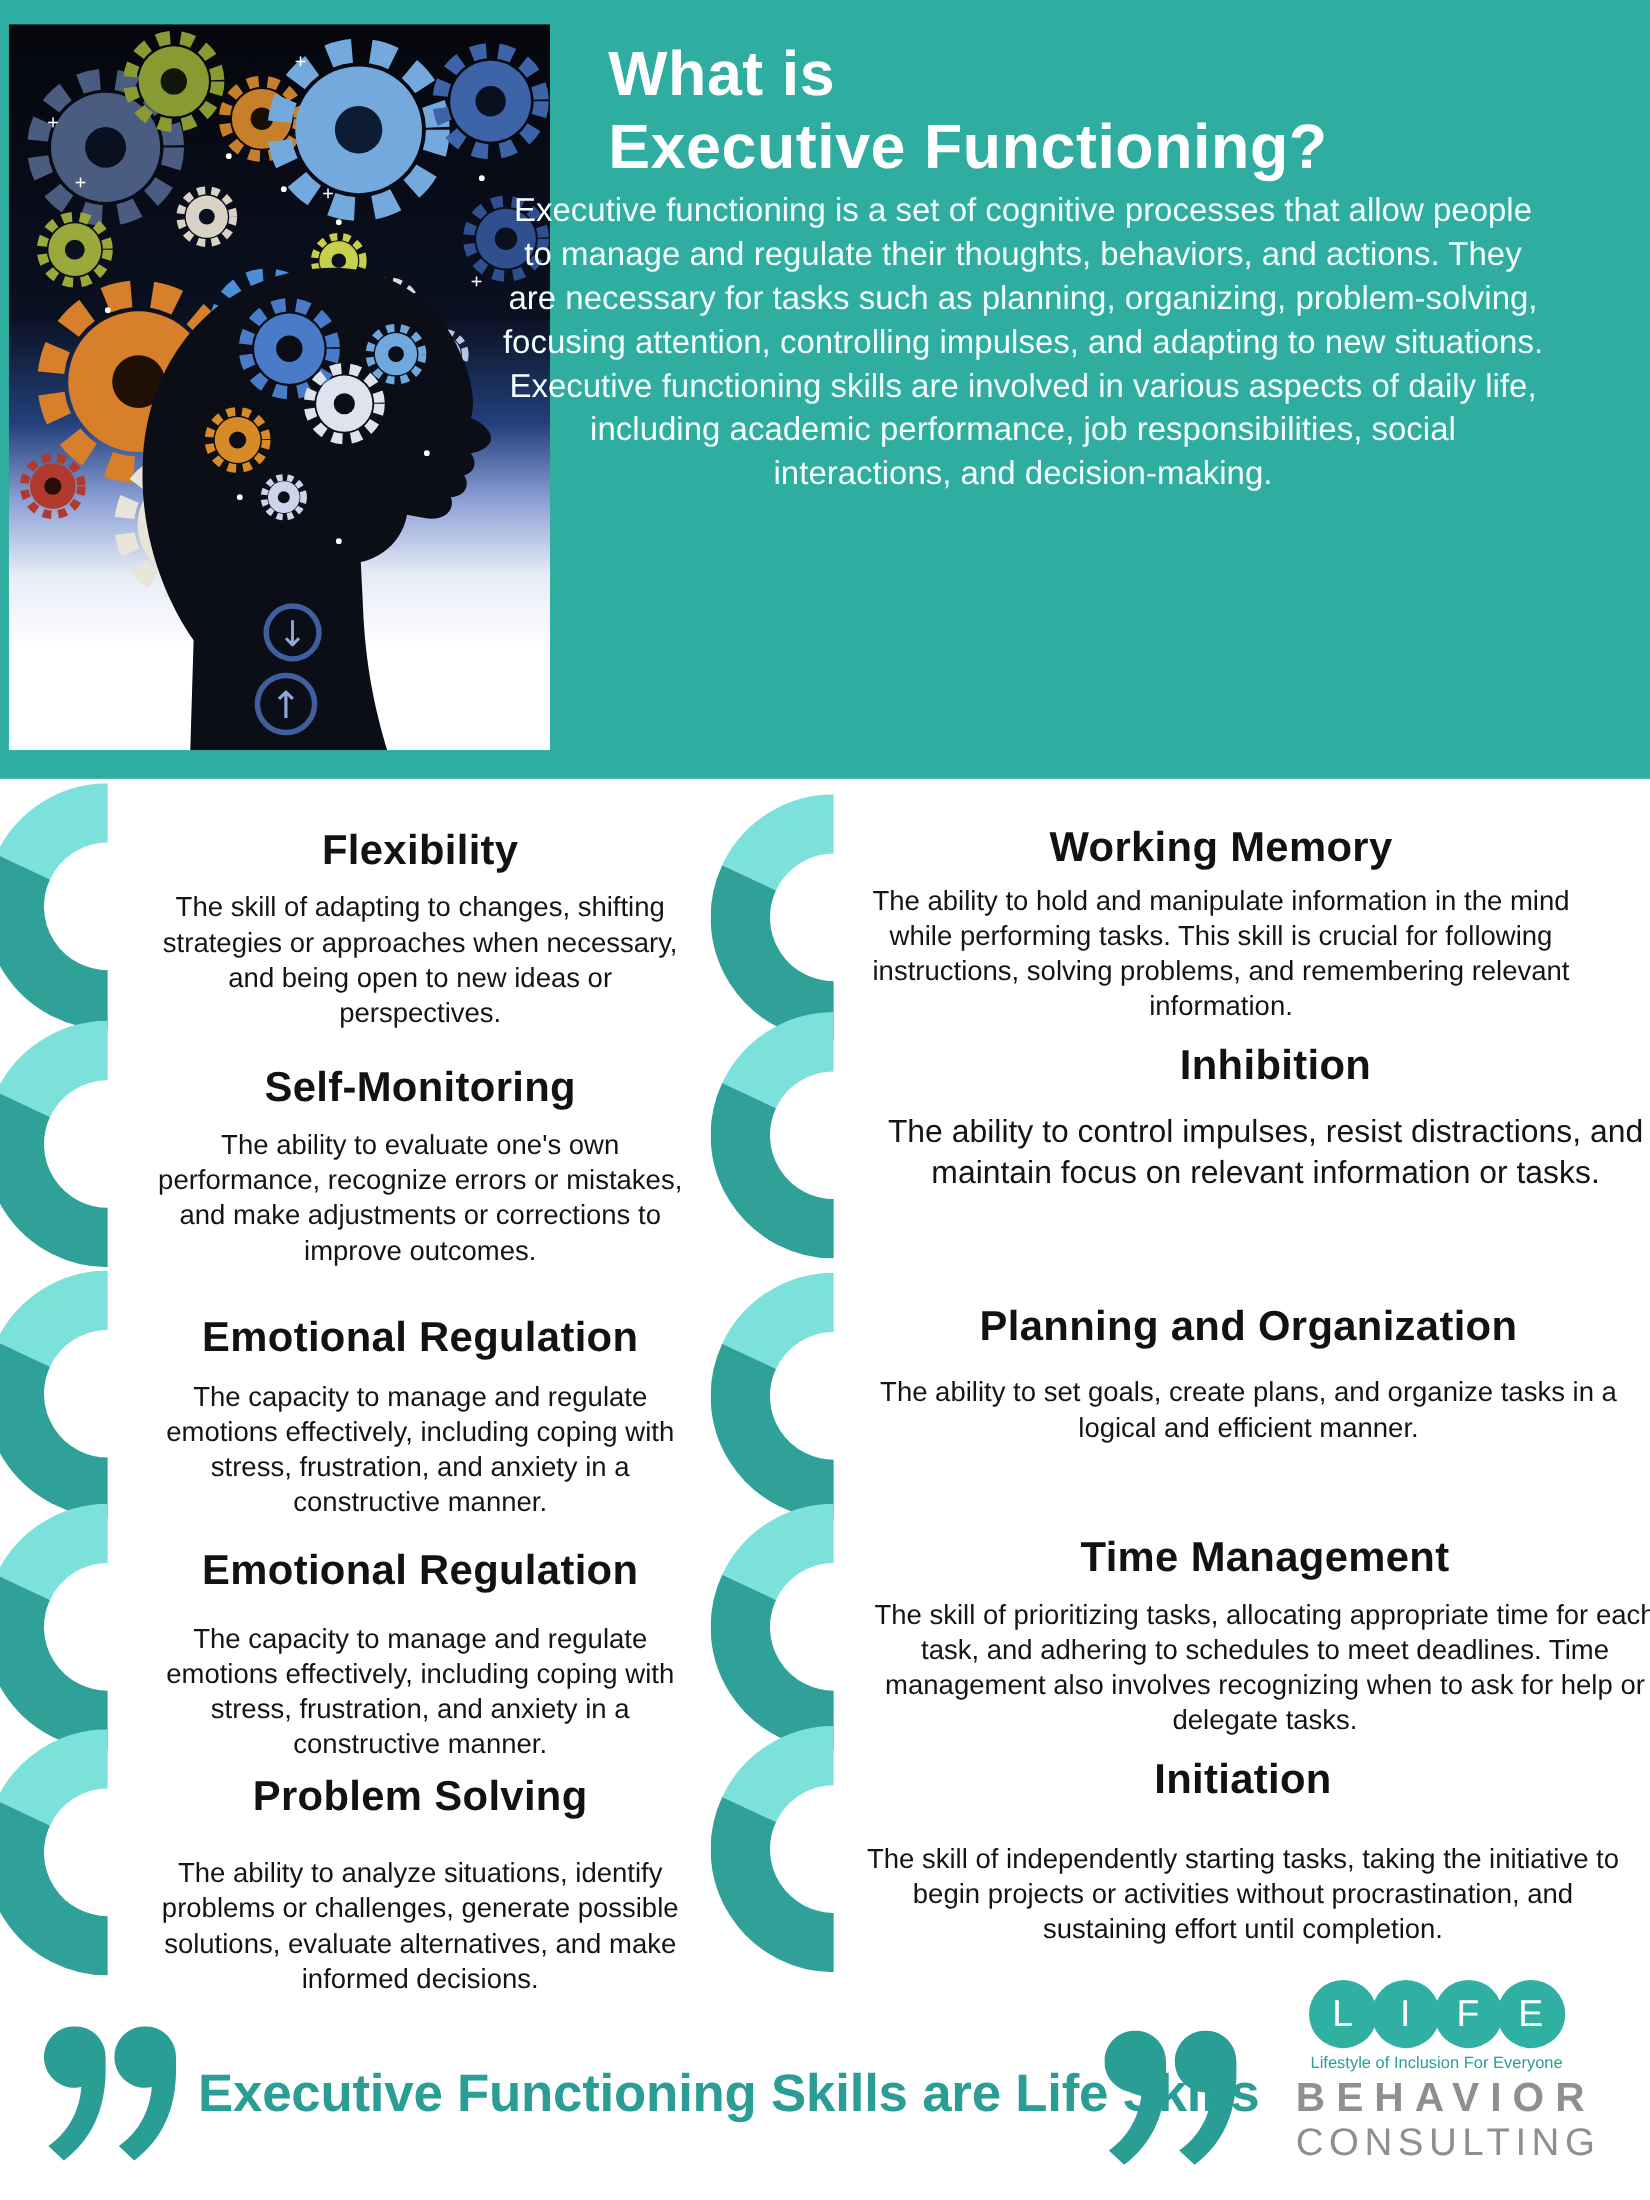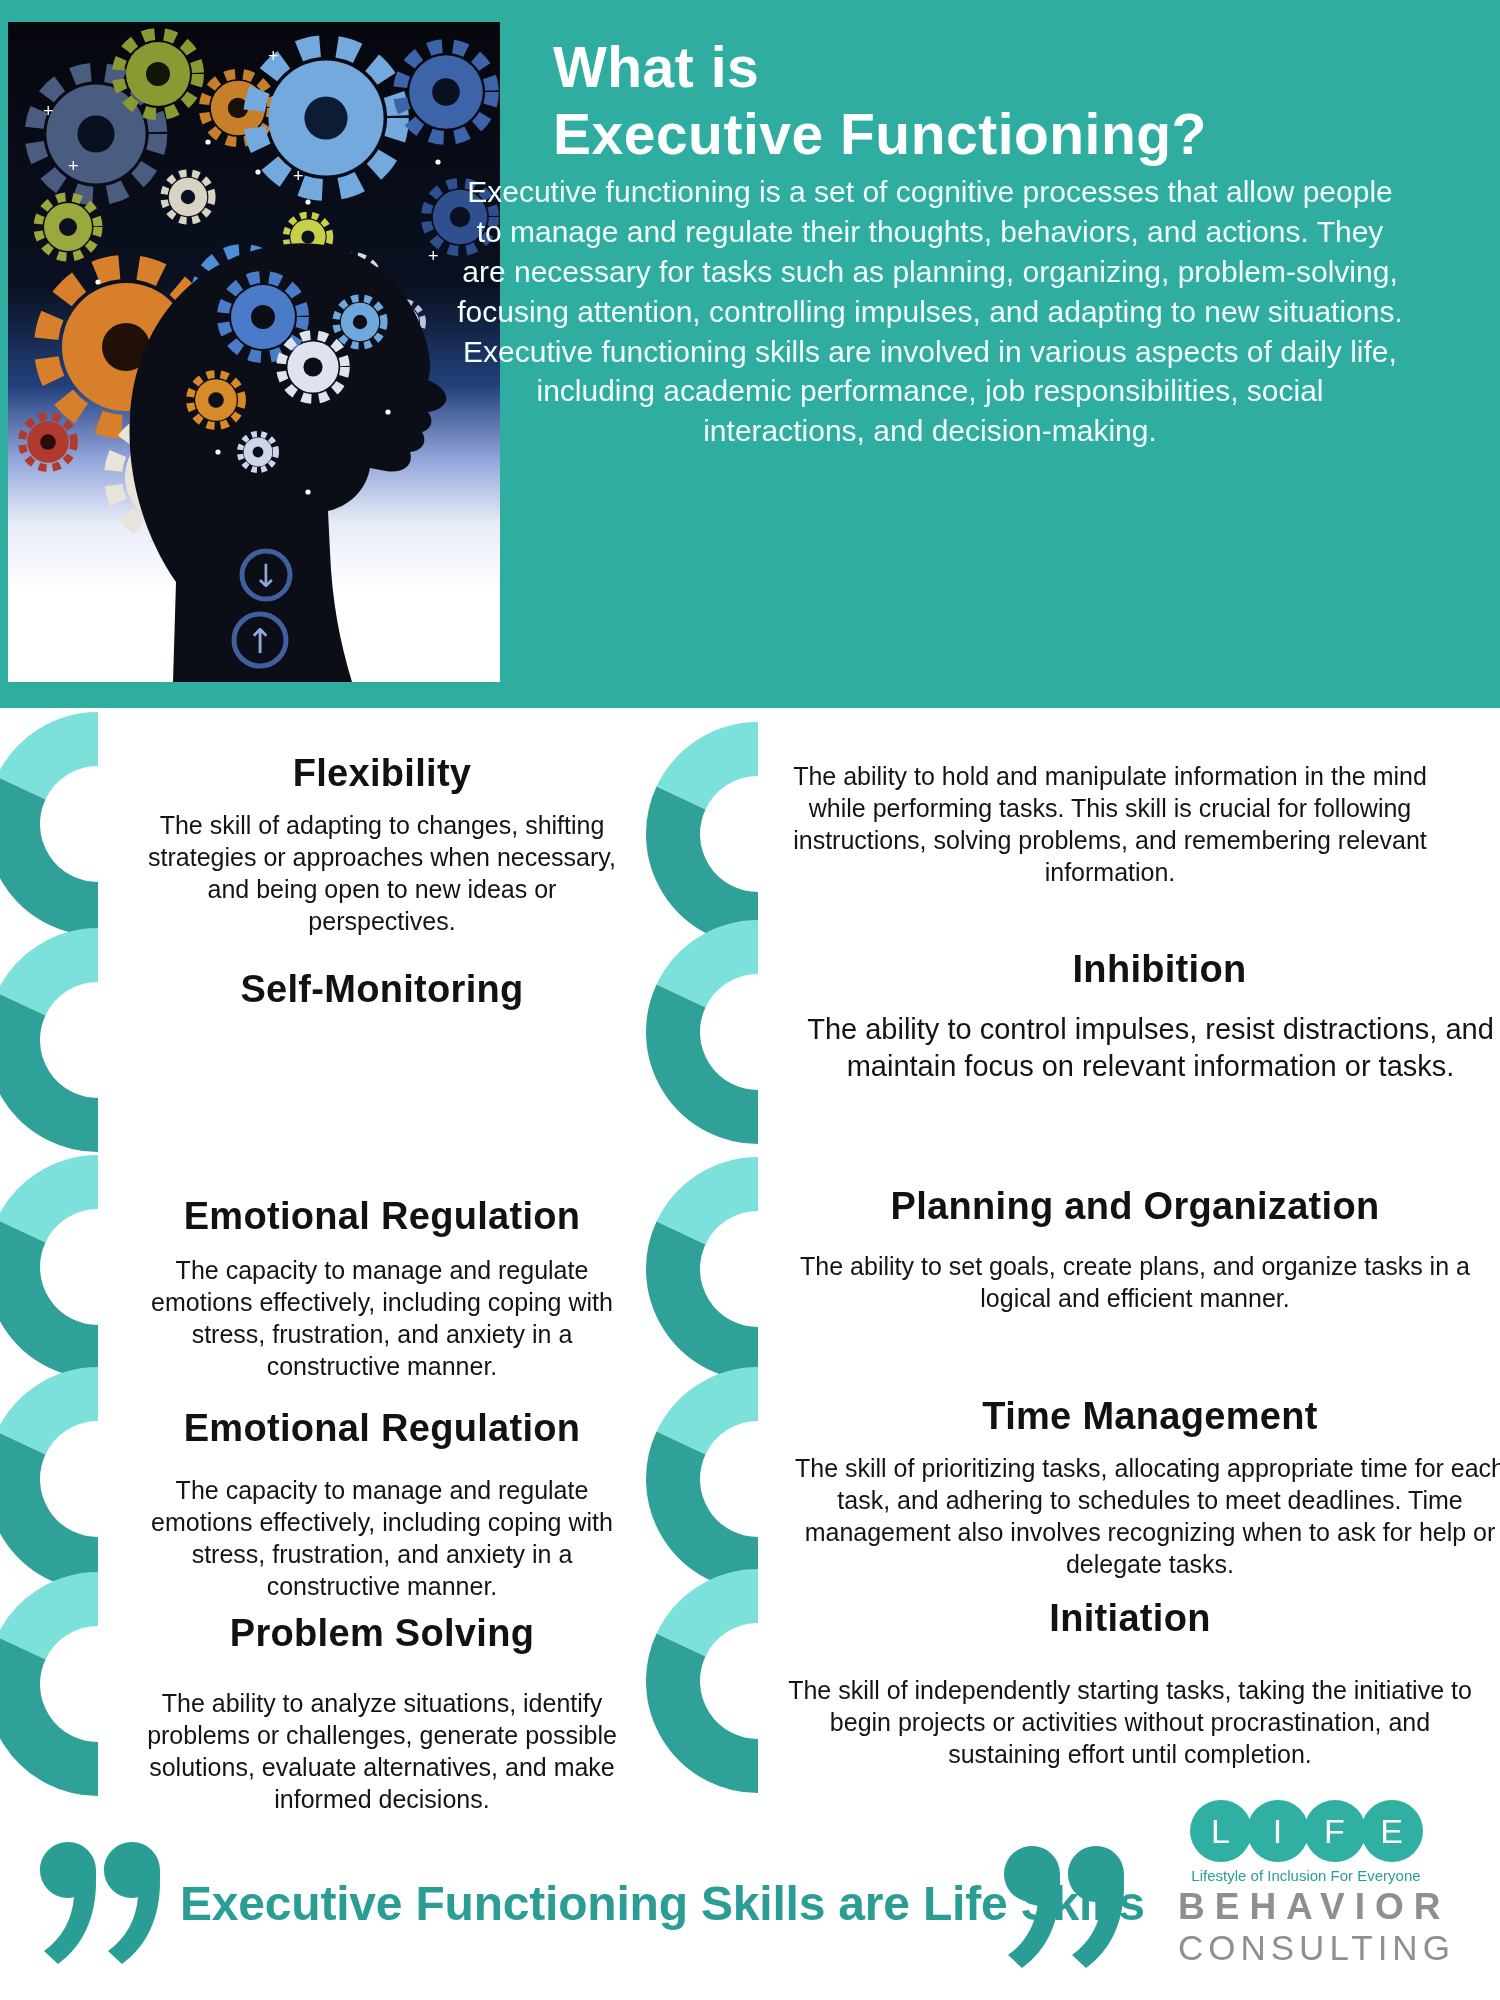--- a/index.html
+++ b/index.html
@@ -162,20 +162,21 @@
       <h2 class="skill-title">Flexibility</h2>
       <p class="skill-desc" style="margin-top: 14px;">The skill of adapting to changes, shifting strategies or approaches when necessary, and being open to new ideas or perspectives.</p>
     </section>
 
     <section class="skill-item" style="left: 132px; top: 968px; width: 500px;">
       <svg class="skill-icon" viewBox="0 0 112 224" style="left: -146px; top: -40px;">
         <path class="arc-light" d="M 112 27 A 85 85 0 0 0 35 76" fill="none" stroke-width="54"></path>
         <path class="arc-dark" d="M 35 76 A 85 85 0 0 0 112 197" fill="none" stroke-width="54"></path>
       </svg>
       <h2 class="skill-title">Self-Monitoring</h2>
+      <p class="skill-desc" style="margin-top: 14px;">The ability to evaluate one's own performance, recognize errors or mistakes, and make adjustments or corrections to improve outcomes.</p>
     </section>
 
     <section class="skill-item" style="left: 132px; top: 1195px; width: 500px;">
       <svg class="skill-icon" viewBox="0 0 112 224" style="left: -146px; top: -40px;">
         <path class="arc-light" d="M 112 27 A 85 85 0 0 0 35 76" fill="none" stroke-width="54"></path>
         <path class="arc-dark" d="M 35 76 A 85 85 0 0 0 112 197" fill="none" stroke-width="54"></path>
       </svg>
       <h2 class="skill-title">Emotional Regulation</h2>
       <p class="skill-desc" style="margin-top: 16px;">The capacity to manage and regulate emotions effectively, including coping with stress, frustration, and anxiety in a constructive manner.</p>
     </section>
@@ -196,20 +197,21 @@
       </svg>
       <h2 class="skill-title">Problem Solving</h2>
       <p class="skill-desc" style="margin-top: 32px;">The ability to analyze situations, identify problems or challenges, generate possible solutions, evaluate alternatives, and make informed decisions.</p>
     </section>
 
     <section class="skill-item" style="left: 785px; top: 750px; width: 650px;">
       <svg class="skill-icon" viewBox="0 0 112 224" style="left: -139px; top: -28px;">
         <path class="arc-light" d="M 112 27 A 85 85 0 0 0 35 76" fill="none" stroke-width="54"></path>
         <path class="arc-dark" d="M 35 76 A 85 85 0 0 0 112 197" fill="none" stroke-width="54"></path>
       </svg>
+      <h2 class="skill-title">Working Memory</h2>
       <p class="skill-desc" style="margin-top: 10px;">The ability to hold and manipulate information in the mind while performing tasks. This skill is crucial for following instructions, solving problems, and remembering relevant information.</p>
     </section>
 
     <section class="skill-item" style="left: 785px; top: 948px; width: 715px;">
       <svg class="skill-icon" viewBox="0 0 112 224" style="left: -139px; top: -28px;">
         <path class="arc-light" d="M 112 27 A 85 85 0 0 0 35 76" fill="none" stroke-width="54"></path>
         <path class="arc-dark" d="M 35 76 A 85 85 0 0 0 112 197" fill="none" stroke-width="54"></path>
       </svg>
       <h2 class="skill-title" style="margin-left: 34px;">Inhibition</h2>
       <p class="skill-desc" style="margin-top: 20px; margin-left: 16px; font-size: 29px;">The ability to control impulses, resist distractions, and maintain focus on relevant information or tasks.</p>

